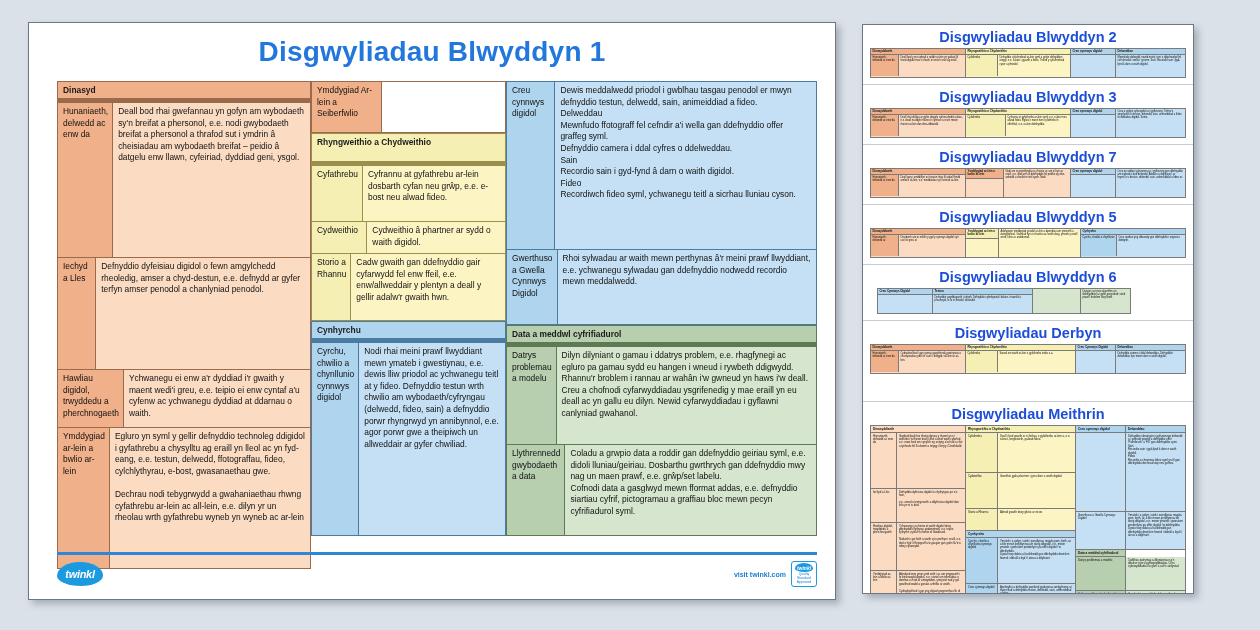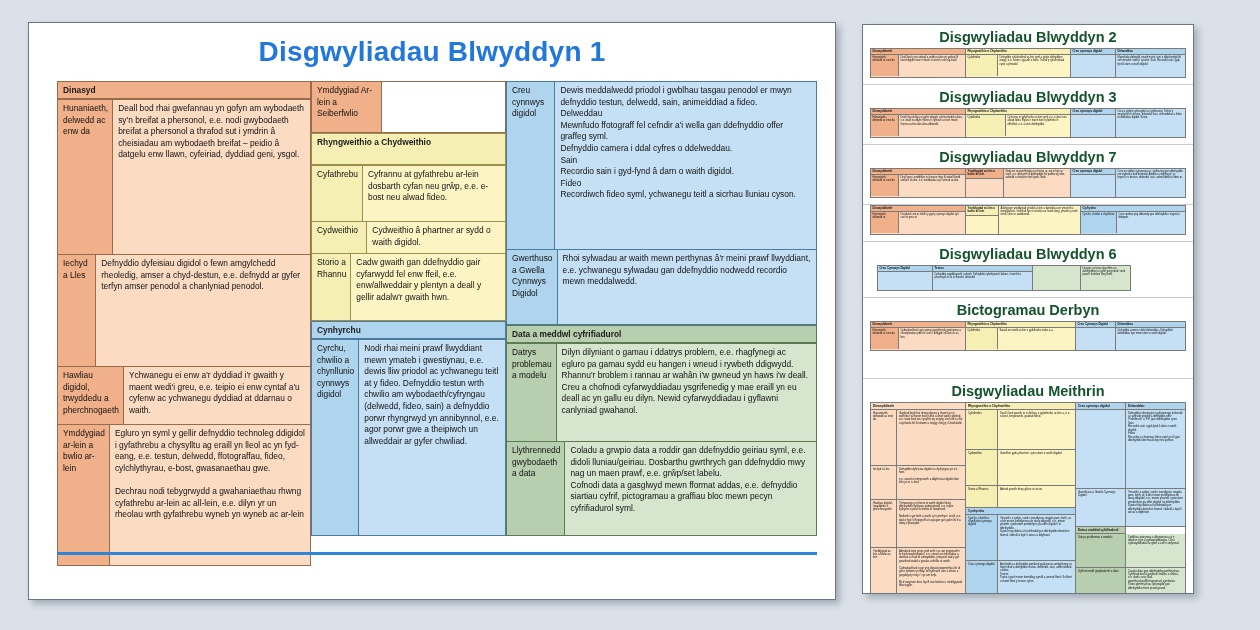--- a/index.html
+++ b/index.html
@@ -40,21 +40,21 @@
   .col { display: flex; flex-direction: column; }
   .col-a { width: 254px; }
   .col-b { width: 195px; }
   .col-c { width: 311px; }
 
   
   .block { border: 1px solid #8a8a8a; display: flex; flex-direction: column; }
   .band {
     font-size: 8.4px; font-weight: 600; color: #1b1b1b;
     padding: 3px 4px 3px 5px;
-    border-bottom: 2px solid #15803d;
+    border-bottom: 5px solid #15803d;
     line-height: 1.2;
   }
   .row { display: flex; border-bottom: 1px solid #8a8a8a; flex: 0 0 auto; }
   .row:last-child { border-bottom: none; }
   .cell-k {
     font-size: 8.4px; line-height: 1.38; color: #111;
     padding: 3px 4px 3px 5px;
     border-right: 1px solid #8a8a8a;
     word-wrap: break-word;
   }
@@ -132,21 +132,21 @@
     left: 862px; top: 24px;
     width: 332px; height: 570px;
     background: #ffffff;
     border: 1px solid #6b7782;
     box-shadow: 4px 4px 7px rgba(80,95,110,0.40);
     overflow: hidden;
   }
   .thumb { position: relative; width: 100%; }
   .thumb + .thumb { border-top: 1px solid #c9ccd0; }
   .thumb-title {
-    color: #14532d; font-size: 14.5px; font-weight: bold;
+    color: #1d4ed8; font-size: 14.5px; font-weight: bold;
     text-align: center; padding: 4px 0 3px;
   }
   .thumb-strip {
     display: flex; margin: 0 7px 6px 7px;
     border: 1px solid #7a7a7a; height: 30px;
   }
   .tb { border-right: 1px solid #7a7a7a; overflow: hidden; position: relative; }
   .tb:last-child { border-right: none; }
   .tb-hdr { font-size: 2.9px; font-weight: 700; padding: 1px 1.5px; line-height: 1.15;
             border-bottom: 1px solid #7a7a7a; color: #111; }
@@ -272,20 +272,31 @@
             <div class="cell-k kw-76">Llythrennedd gwybodaeth a data</div>
             <div class="cell-v">Coladu a grwpio data a roddir gan ddefnyddio geiriau syml, e.e. didoli lluniau/geiriau. Dosbarthu gwrthrych gan ddefnyddio mwy nag un maen prawf, e.e. grŵp/set labelu.
 Cofnodi data a gasglwyd mewn fformat addas, e.e. defnyddio siartiau cyfrif, pictogramau a graffiau bloc mewn pecyn cyfrifiadurol syml.</div>
           </div>
         </div>
       </div>
 
     </div>
 
     <div class="footer-rule"></div>
+    <div class="footer">
+      <div class="twinkl-logo">twinkl</div>
+      <div class="footer-right">
+        <span class="visit">visit twinkl.com</span>
+        <span class="badge">
+          <span class="badge-top">twinkl</span>
+          <span class="badge-bot">Quality Standard
+Approved</span>
+        </span>
+      </div>
+    </div>
   </div>
 
   <div class="page-thumbs">
 
     <div class="thumb">
       <div class="thumb-title">Disgwyliadau Blwyddyn 2</div>
       <div class="thumb-strip">
         <div class="tb c-or" style="width:95px">
           <div class="tb-hdr">Dinasyddiaeth</div>
           <div class="tb-body">
@@ -363,20 +374,21 @@
         </div>
         <div class="tb c-bl" style="flex:1">
           <div class="tb-body">
             <div class="tb-v">Creu an adduni cyfarwrwa ac i gyfleuneg gan ddefnyddio am wybodi a bod delwedd. Addasu a ddyfeuyn'r ar brynnu'r u destun, delwedd, sain, ardresiddiad a fideo ar.</div>
           </div>
         </div>
       </div>
     </div>
 
     <div class="thumb">
+      <div class="thumb-title">Disgwyliadau Blwyddyn 5</div>
       <div class="thumb-strip">
         <div class="tb c-or" style="width:95px">
           <div class="tb-hdr">Dinasyddiaeth</div>
           <div class="tb-body">
             <div class="tb-k" style="width:28px">Hunaniaeth, delwedd ac</div>
             <div class="tb-v">Disodwch am ar eifeilir y gyd y cymwys digidol sy'n cael ei greu at</div>
           </div>
         </div>
         <div class="tb c-ye" style="width:33px">
           <div class="tb-hdr">Ymddygiad ar-lein a bwlio ar-lein</div>
@@ -411,21 +423,21 @@
         <div class="tb c-gr" style="width:48px"></div>
         <div class="tb c-gr" style="flex:1">
           <div class="tb-body">
             <div class="tb-v">Dangos sut mae algorithm an ddefnyddriol ar gyfer gwresbod i ateb prawf i broblem trwy broffi.</div>
           </div>
         </div>
       </div>
     </div>
 
     <div class="thumb">
-      <div class="thumb-title">Bictogramau Derbyn</div>
+      <div class="thumb-title">Disgwyliadau Derbyn</div>
       <div class="thumb-strip">
         <div class="tb c-or" style="width:95px">
           <div class="tb-hdr">Dinasyddiaeth</div>
           <div class="tb-body">
             <div class="tb-k" style="width:28px">Hunaniaeth, delwedd ac enw da</div>
             <div class="tb-v">Cydnabod bod i gan gamau gweithredu gweiryniau a chanlyniadau rydd i'w cael i'i ddfygid i all-lein ac ar-lein.</div>
           </div>
         </div>
         <div class="tb c-ye" style="width:110px">
           <div class="tb-hdr">Rhyngweithio a Chydweithio</div>

